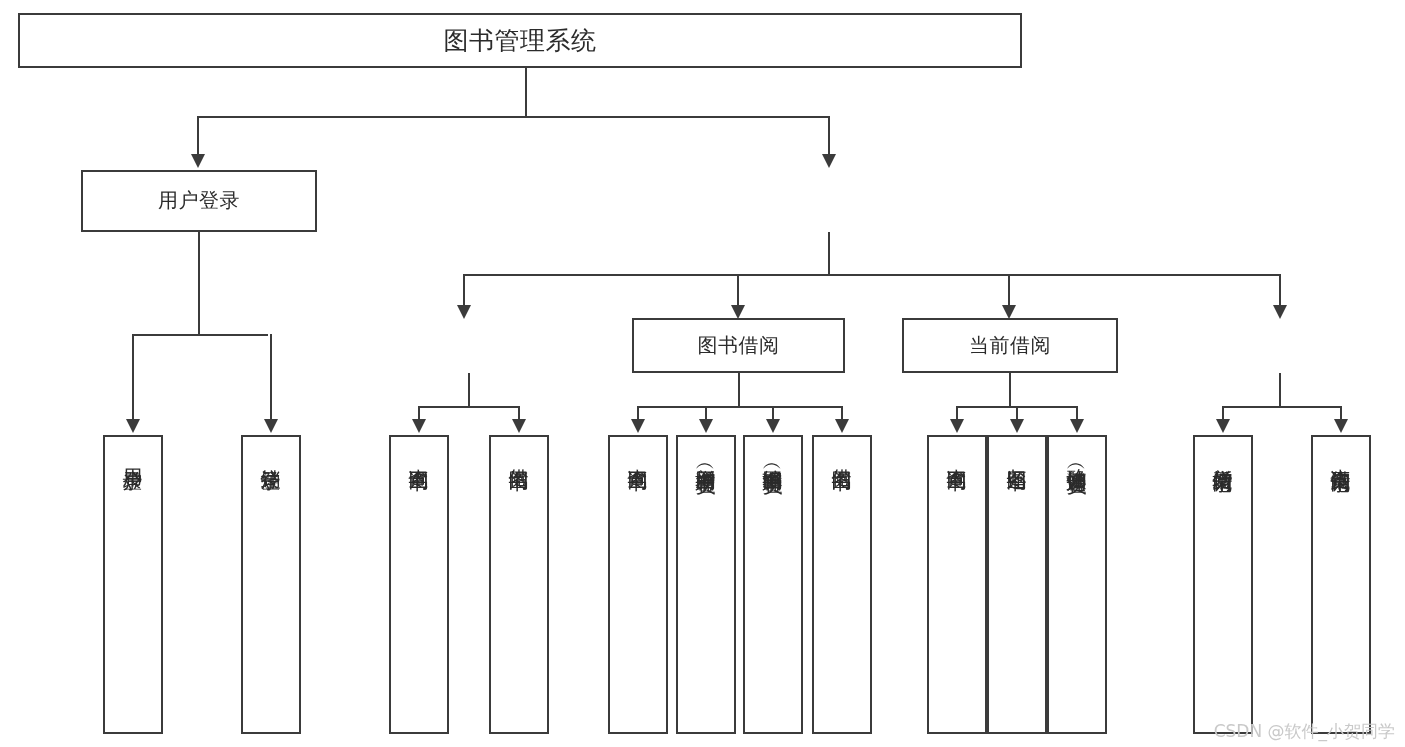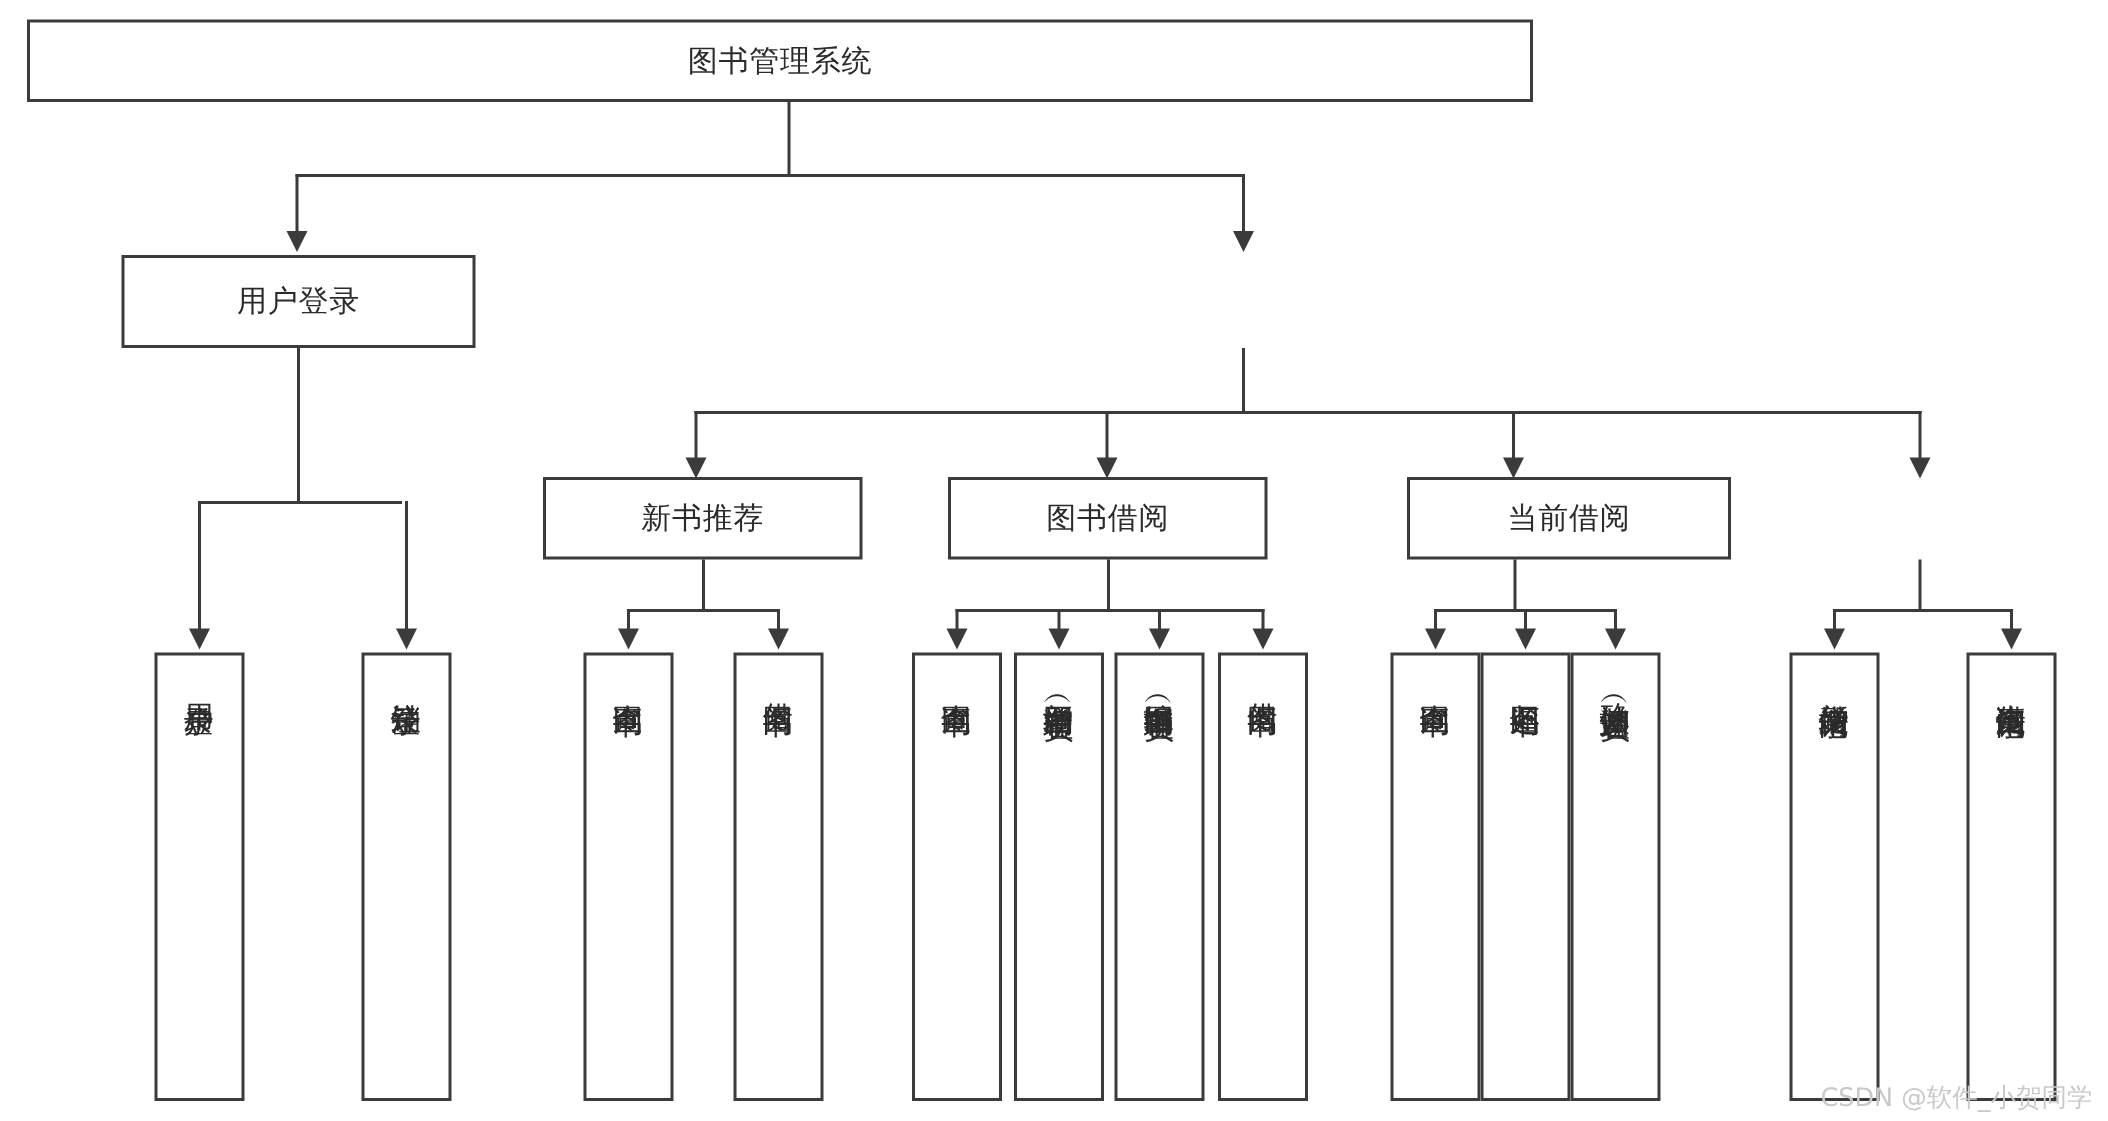--- a/index.html
+++ b/index.html
@@ -20,21 +20,21 @@
     box-sizing:border-box;
     background:#ffffff;
     border:2px solid #3b3b3b;
     display:flex;
     align-items:center;
     justify-content:center;
     line-height:1.18;
   }
   .node.root{
     border-width:2px;
-    font-size:20px;
+    font-size:25px;
   }
   .node.mid{
     font-size:20px;
   }
   .node.leaf{
     font-size:20px;
     align-items:flex-start;
     justify-content:center;
     padding-top:16px;
   }
@@ -114,27 +114,24 @@
 
   <div class="ln v" style="left:737px;top:274px;width:2px;height:33px;"></div>
   <div class="arrow" style="left:731px;top:305px;"></div>
 
   <div class="ln v" style="left:1008px;top:274px;width:2px;height:33px;"></div>
   <div class="arrow" style="left:1002px;top:305px;"></div>
 
   <div class="ln v" style="left:1279px;top:274px;width:2px;height:33px;"></div>
   <div class="arrow" style="left:1273px;top:305px;"></div>
 
-  <div class="node mid" style="left:362px;top:318px;width:213px;height:55px;">
-    <span class="label">新书推荐</span>
-  </div>
   <div class="node mid" style="left:632px;top:318px;width:213px;height:55px;">
     <span class="label">图书借阅</span>
   </div>
-  <div class="node mid" style="left:902px;top:318px;width:216px;height:55px;margin-left:36px;">
+  <div class="node mid" style="left:902px;top:318px;width:216px;height:55px;">
     <span class="label">当前借阅</span>
   </div>
 
   <div class="ln v" style="left:468px;top:373px;width:2px;height:34px;"></div>
   <div class="ln h" style="left:418px;top:406px;width:102px;height:2px;"></div>
   <div class="ln v" style="left:418px;top:406px;width:2px;height:15px;"></div>
   <div class="arrow" style="left:412px;top:419px;"></div>
   <div class="ln v" style="left:518px;top:406px;width:2px;height:15px;"></div>
   <div class="arrow" style="left:512px;top:419px;"></div>
 

